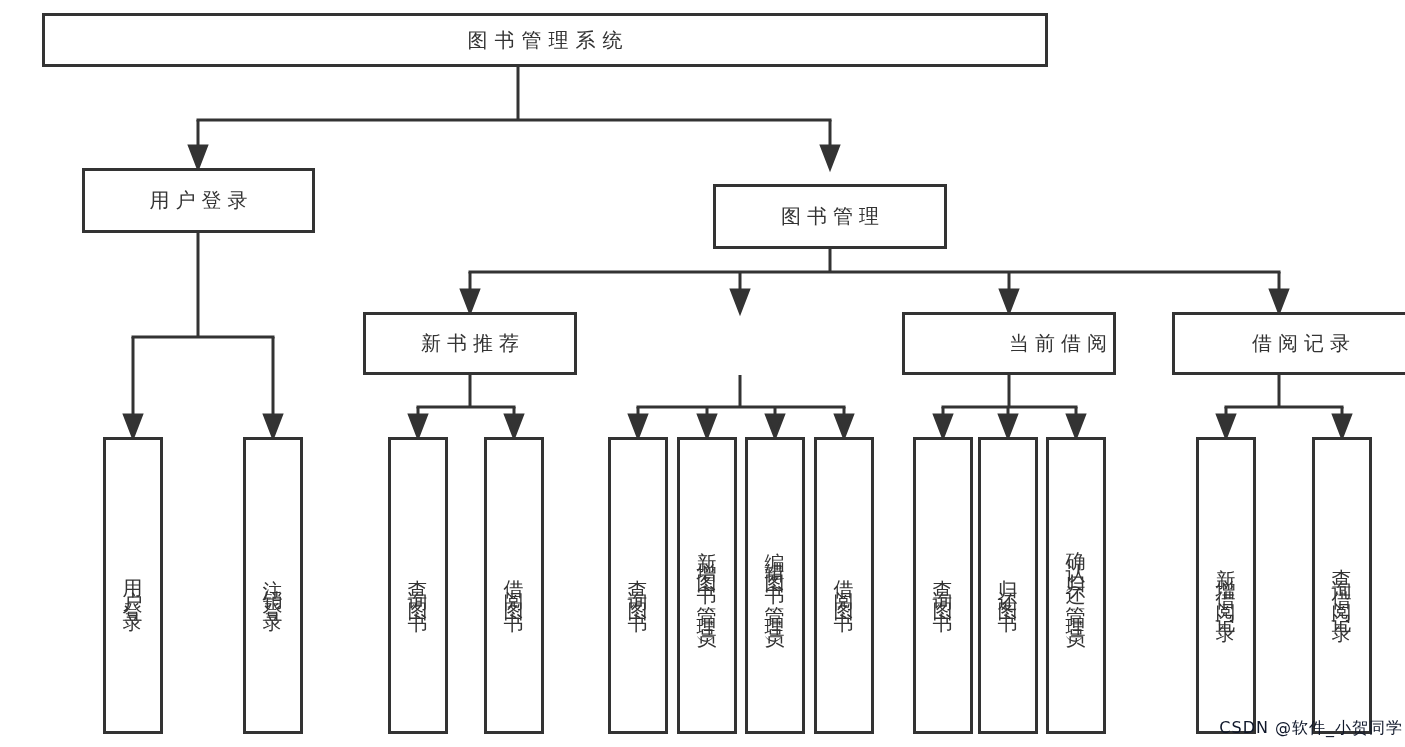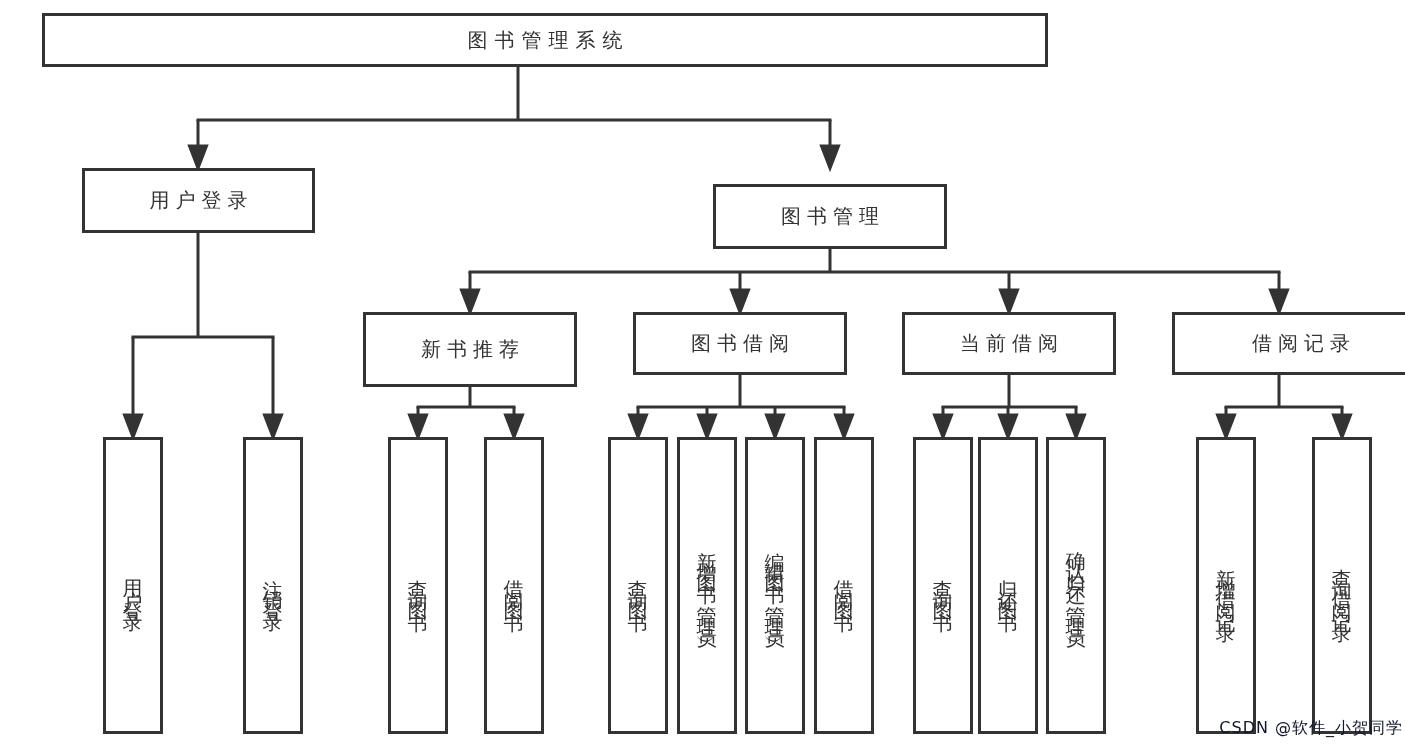--- a/index.html
+++ b/index.html
@@ -150,27 +150,24 @@
     <span class="label">图书管理系统</span>
   </div>
 
   <div class="node hnode" style="left:82px; top:168px; width:233px; height:65px;">
     <span class="label">用户登录</span>
   </div>
   <div class="node hnode" style="left:713px; top:184px; width:234px; height:65px;">
     <span class="label">图书管理</span>
   </div>
 
-  <div class="node hnode" style="left:363px; top:312px; width:214px; height:75px;">
+  <div class="node hnode" style="left:363px; top:312px; width:214px; height:63px;">
     <span class="label">新书推荐</span>
   </div>
-  <div class="node hnode" style="left:633px; top:312px; width:214px; height:63px;">
-    <span class="label">图书借阅</span>
-  </div>
-  <div class="node hnode" style="left:902px; top:312px; width:214px; height:63px;">
+  <div class="node hnode" style="left:902px; top:312px; width:214px; height:63px;justify-content:flex-end;">
     <span class="label">当前借阅</span>
   </div>
   <div class="node hnode" style="left:1172px; top:312px; width:258px; height:63px;">
     <span class="label">借阅记录</span>
   </div>
 
   <div class="node vnode" style="left:103px; top:437px; width:60px; height:297px;">
     <span class="label">用户登录</span>
   </div>
   <div class="node vnode" style="left:243px; top:437px; width:60px; height:297px;">

